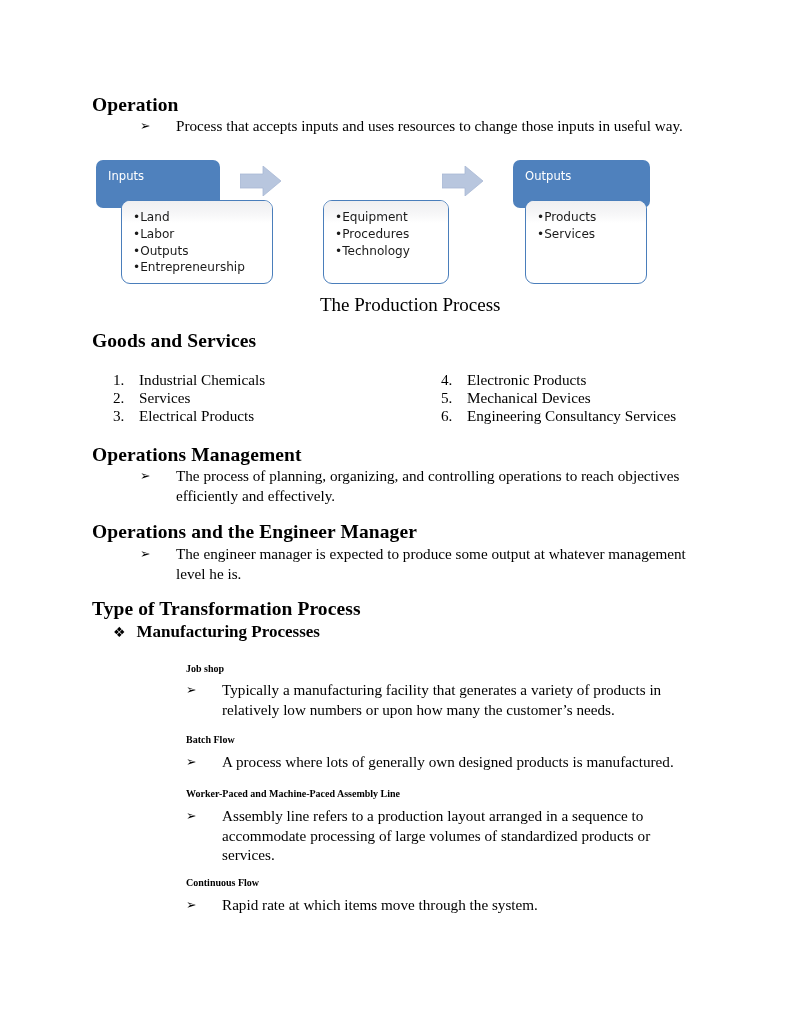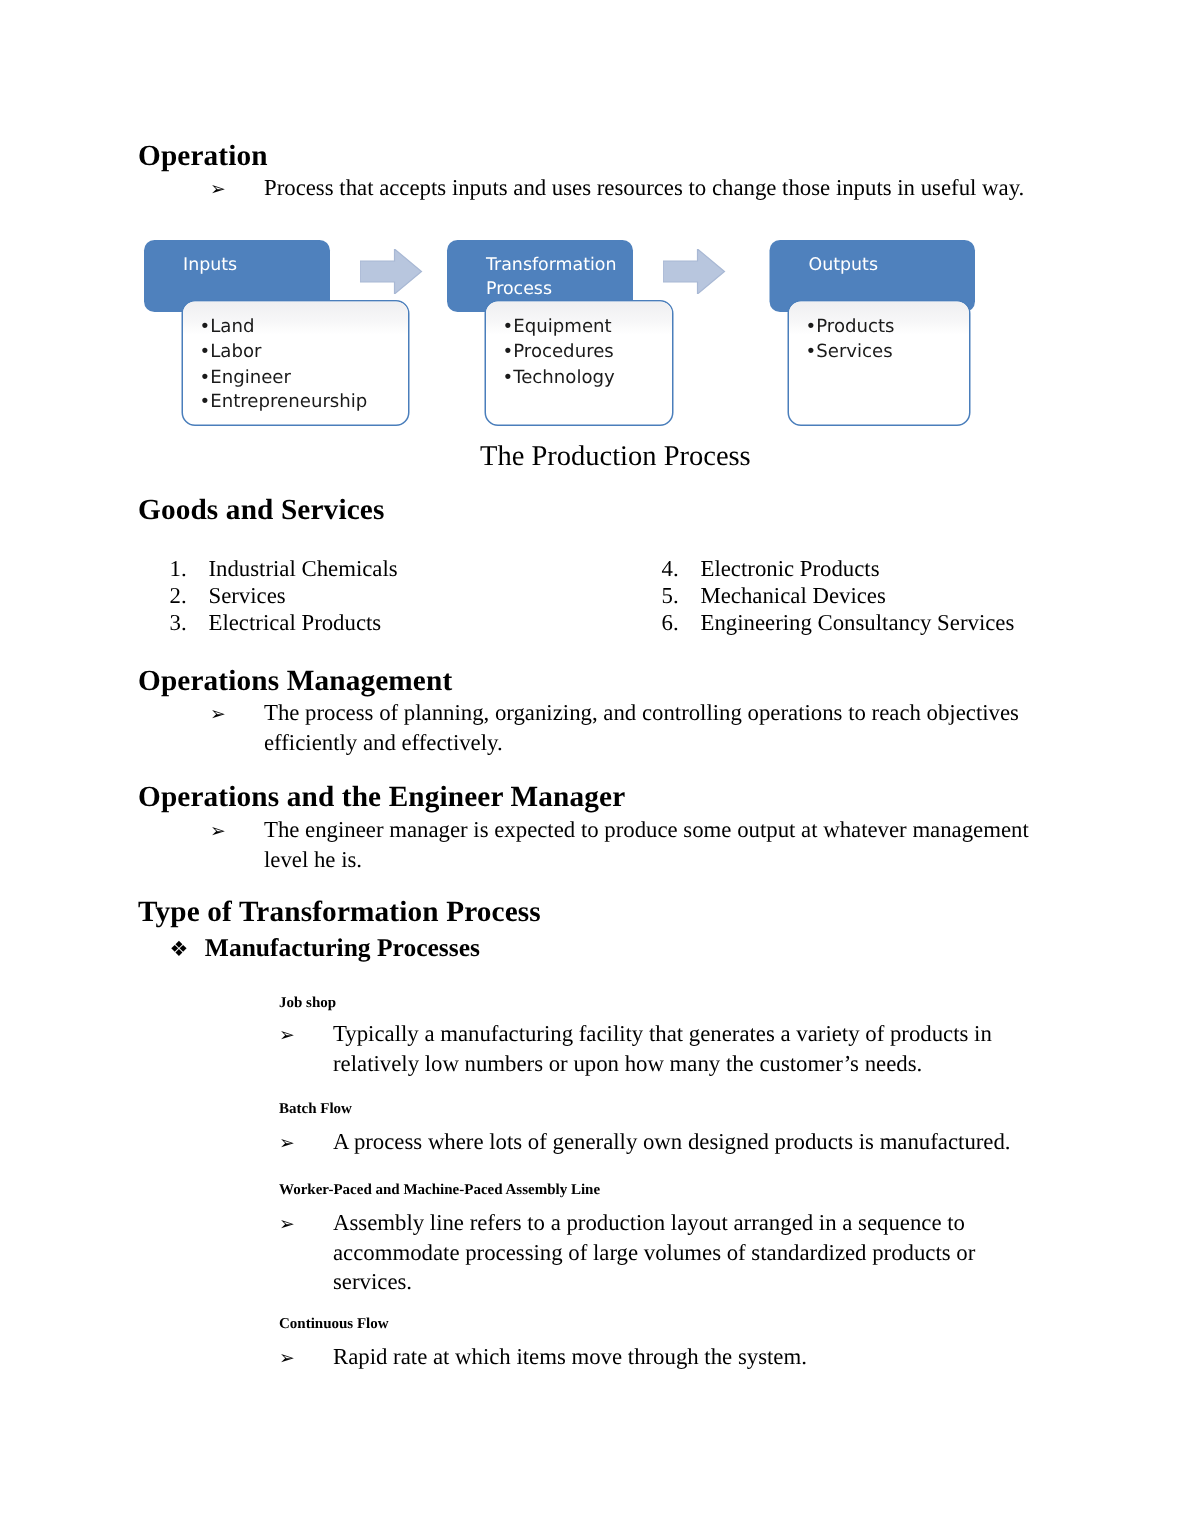--- a/index.html
+++ b/index.html
@@ -76,21 +76,21 @@
   .diagram { position: absolute; left: 0; top: 0; width: 791px; height: 160px; }
 
   .bluebox {
     position: absolute;
     background: #4F81BD;
     border-radius: 7px;
     color: #ffffff;
     font-family: "DejaVu Sans", "Liberation Sans", sans-serif;
     font-size: 11.6px;
     line-height: 15.5px;
-    padding: 9px 0 0 26px;
+    padding: 9px 0 0 12px;
     z-index: 1;
   }
 
   .whitebox {
     position: absolute;
     background: #ffffff;
     border: 1.6px solid #4A7EBB;
     border-radius: 9px;
     z-index: 2;
     overflow: hidden;
@@ -136,33 +136,29 @@
 
   <div class="diagram">
 
     <div class="bluebox" style="left:96px; top:160px; width:124px; height:48px;">
       <div>Inputs</div>
     </div>
     <div class="whitebox" style="left:121px; top:200px; width:152px; height:84px;">
       <div class="wb-list">
         <div>•Land</div>
         <div>•Labor</div>
-        <div>•Engineer</div>
+        <div>•Outputs</div>
         <div>•Entrepreneurship</div>
       </div>
     </div>
 
     <svg class="arrow" style="left:240px; top:166px;" width="42" height="30" viewBox="0 0 42 30">
       <polygon points="0,8 23,8 23,0 41,15 23,30 23,22 0,22" fill="#B8C6DE" stroke="#A8B8D4" stroke-width="0.8"></polygon>
     </svg>
 
-    <div class="bluebox" style="left:298px; top:160px; width:124px; height:48px;">
-      <div>Transformation</div>
-      <div>Process</div>
-    </div>
     <div class="whitebox" style="left:323px; top:200px; width:126px; height:84px;">
       <div class="wb-list">
         <div>•Equipment</div>
         <div>•Procedures</div>
         <div>•Technology</div>
       </div>
     </div>
 
     <svg class="arrow" style="left:442px; top:166px;" width="42" height="30" viewBox="0 0 42 30">
       <polygon points="0,8 23,8 23,0 41,15 23,30 23,22 0,22" fill="#B8C6DE" stroke="#A8B8D4" stroke-width="0.8"></polygon>

